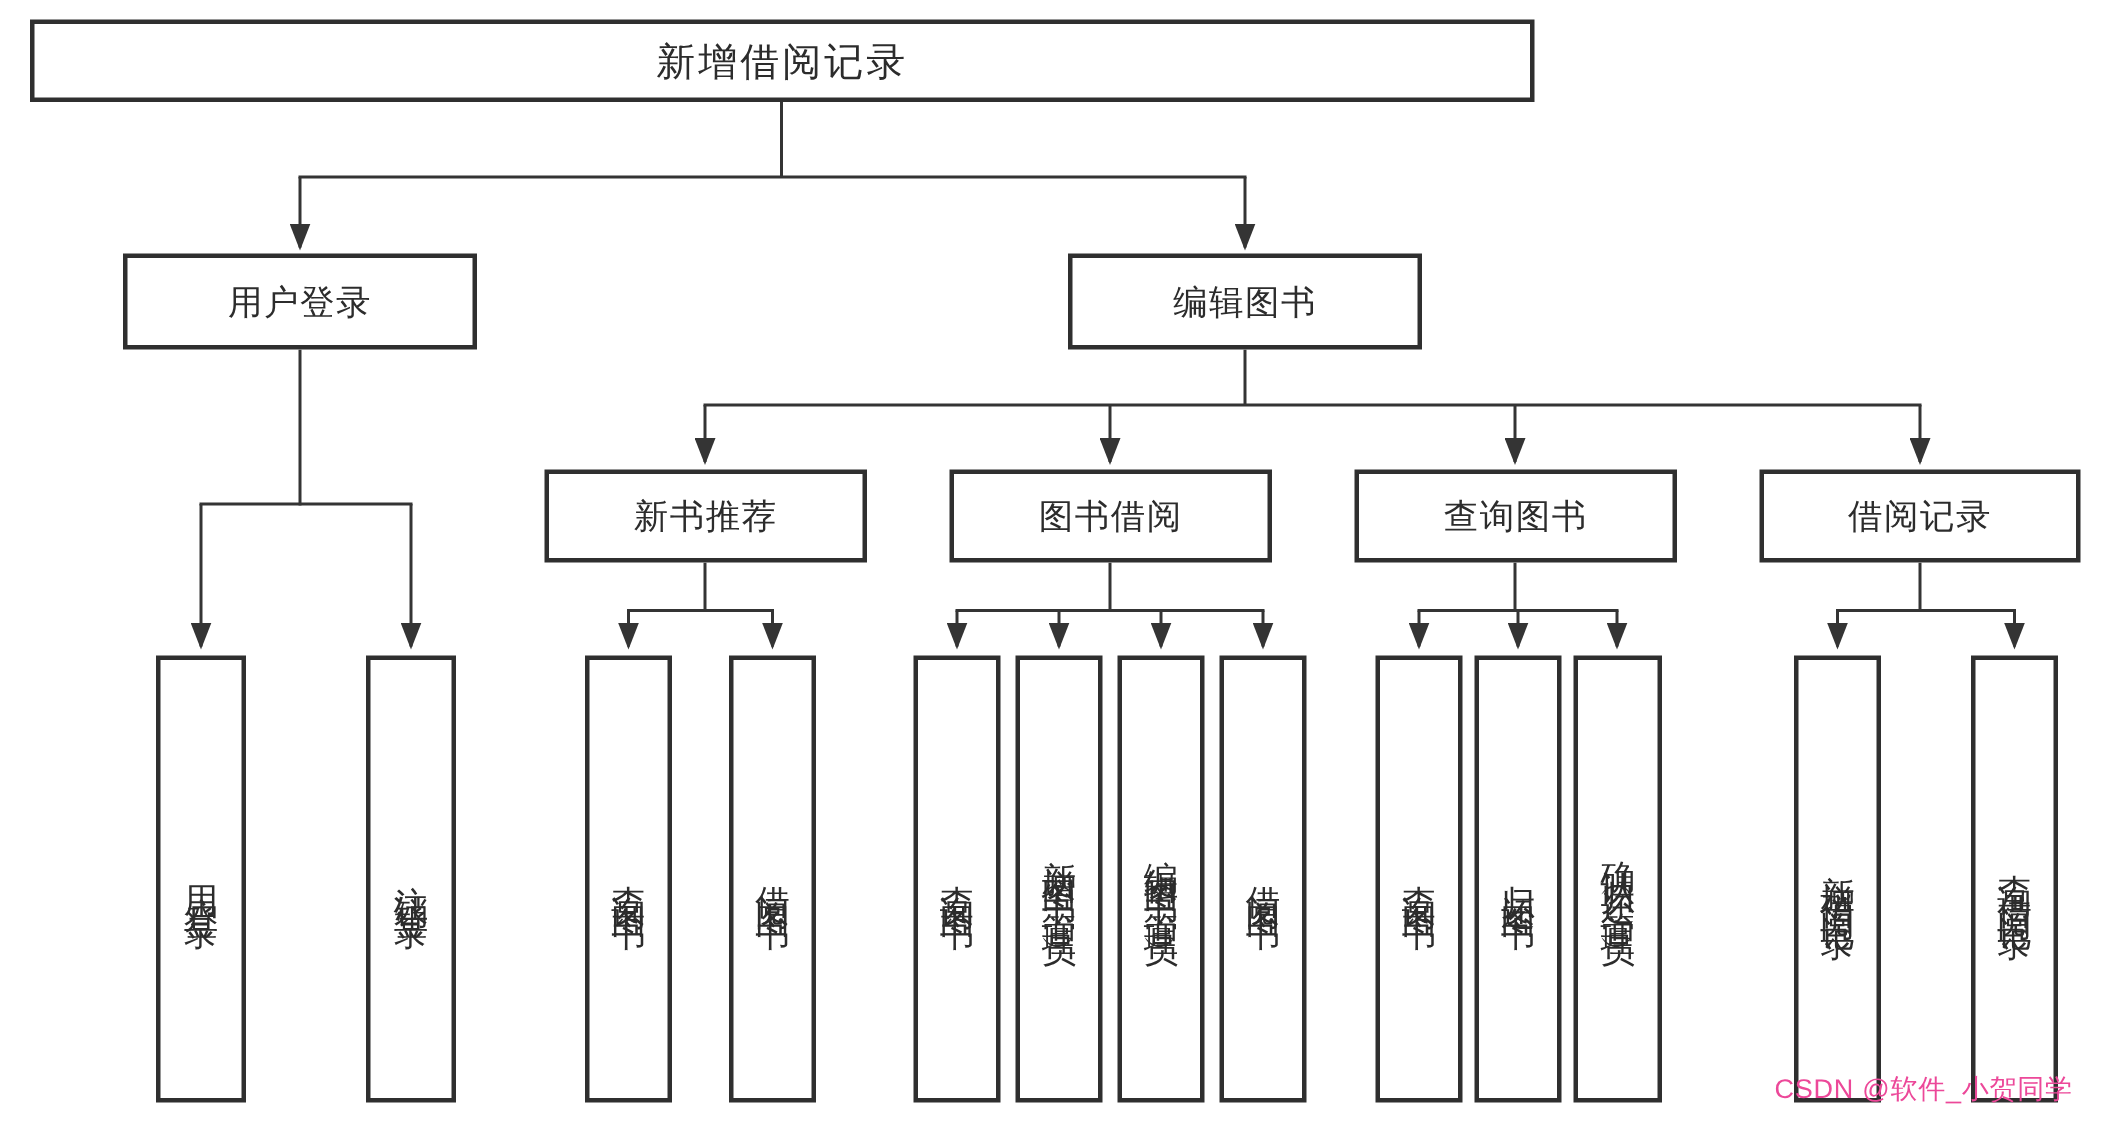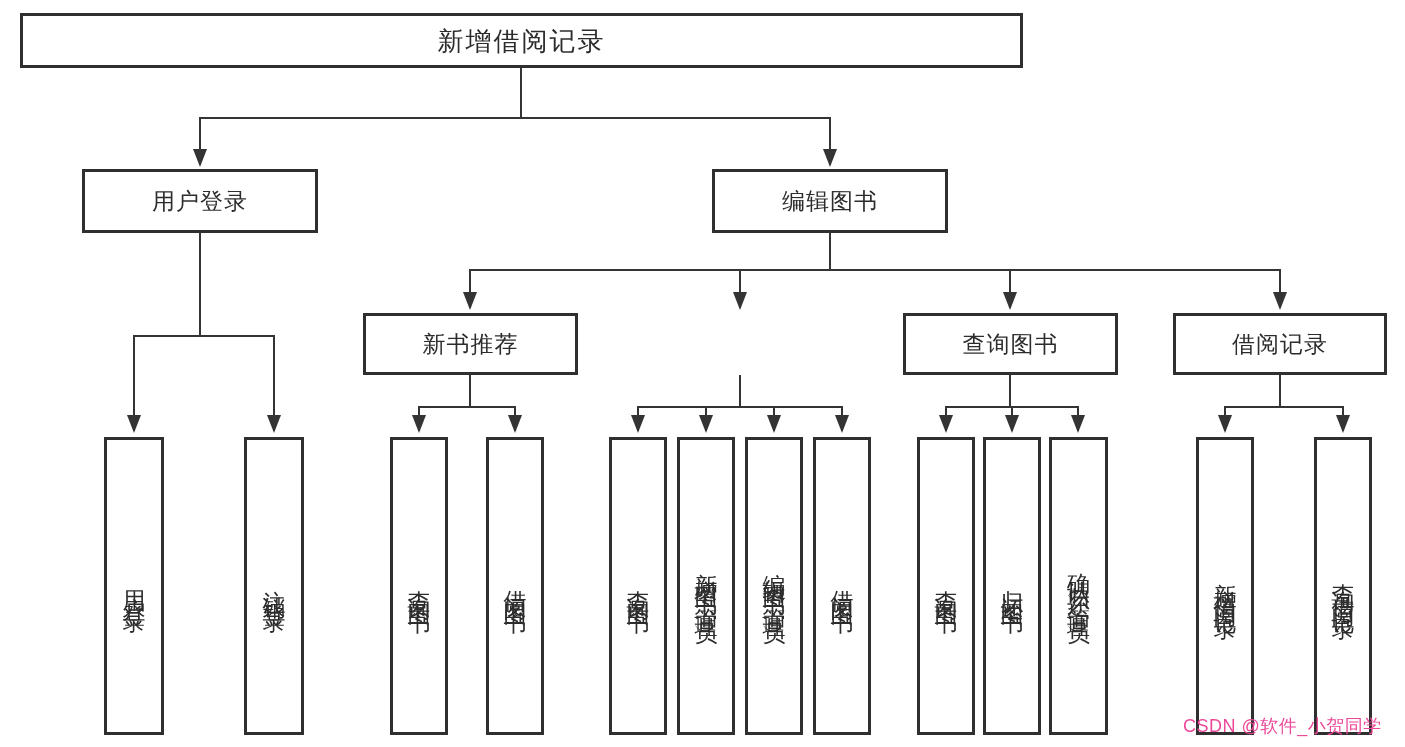--- a/index.html
+++ b/index.html
@@ -84,20 +84,23 @@
   <div class="node h" style="left:82px;top:169px;width:236px;height:64px;">
     <span>用户登录</span>
   </div>
   <div class="node h" style="left:712px;top:169px;width:236px;height:64px;">
     <span>编辑图书</span>
   </div>
 
   <div class="node h" style="left:363px;top:313px;width:215px;height:62px;">
     <span>新书推荐</span>
   </div>
+  <div class="node h" style="left:633px;top:313px;width:215px;height:62px;">
+    <span>图书借阅</span>
+  </div>
   <div class="node h" style="left:903px;top:313px;width:215px;height:62px;">
     <span>查询图书</span>
   </div>
   <div class="node h" style="left:1173px;top:313px;width:214px;height:62px;">
     <span>借阅记录</span>
   </div>
 
   <div class="node leaf" style="left:104px;top:437px;width:60px;height:298px;">
     <span>用户登录</span>
   </div>

